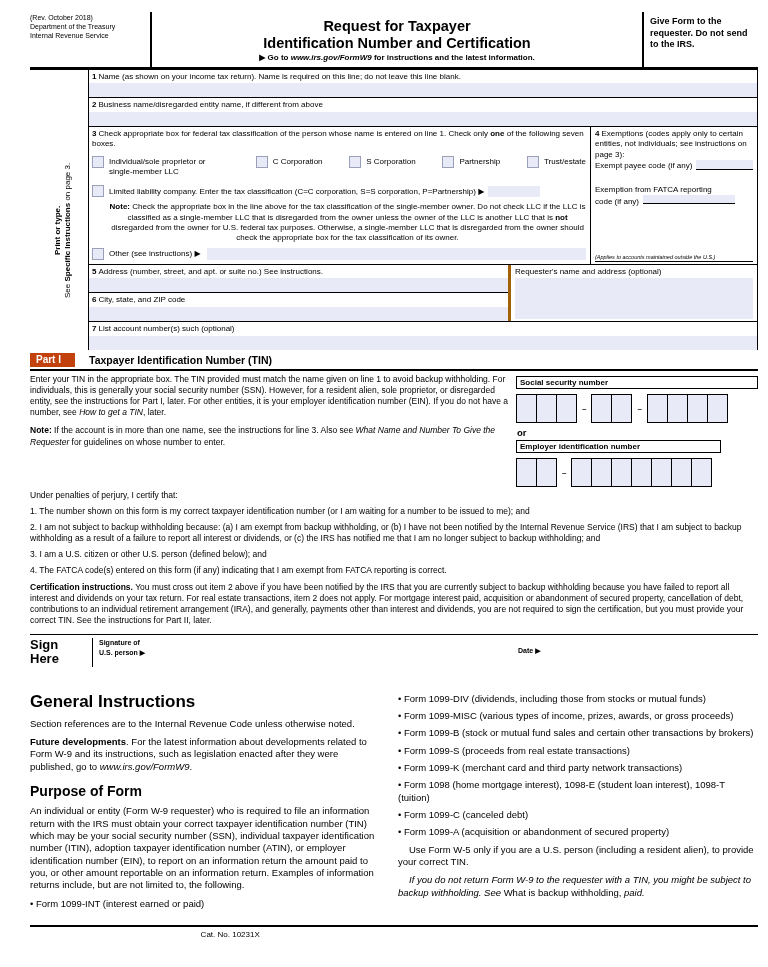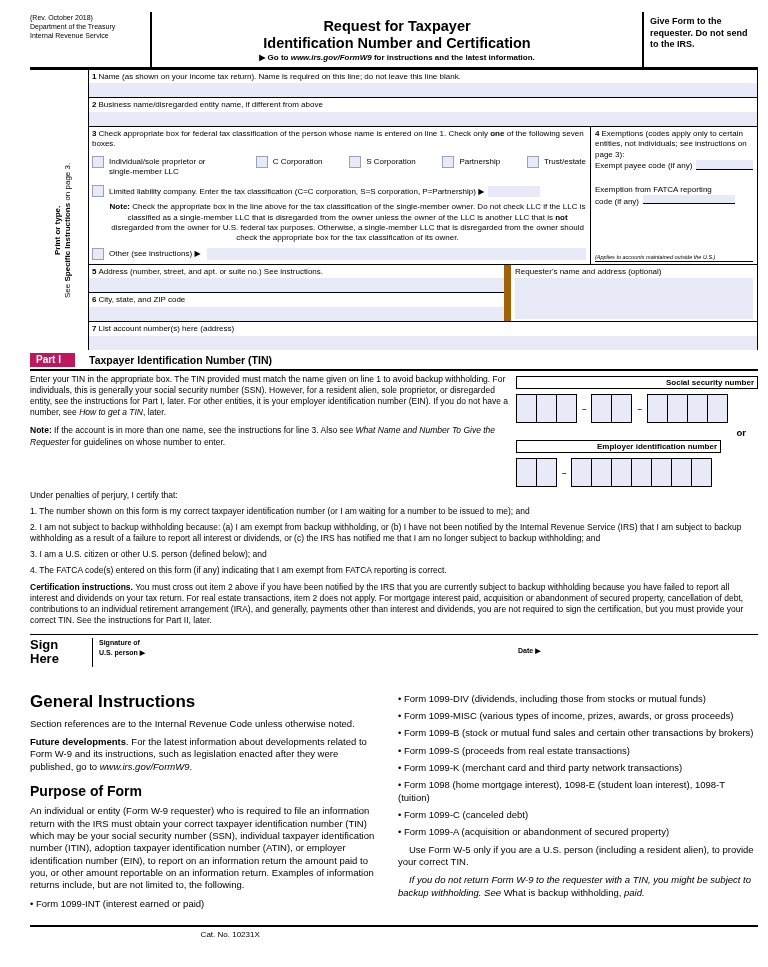--- a/index.html
+++ b/index.html
@@ -45,43 +45,43 @@
   .notepara { margin: 5px 0 4px 17px; line-height: 1.3; text-align: center; }
   .otherrow { display: flex; align-items: center; margin: 3px 0 2px; }
   .other-input { flex: 1; height: 12px; margin-left: 6px; }
   .b4title { line-height: 1.3; }
   .b4line { display: flex; align-items: flex-end; }
   .b4line .ul { flex: 1; height: 10px; margin-left: 4px; border-bottom: 1px solid #000; }
   .b4fatca { margin-top: 14px; line-height: 1.4; }
   .b4fatca .ul2 { display: inline-block; width: 92px; height: 9px; border-bottom: 1px solid #000; margin-left: 4px; }
   .applies { margin-top: auto; font-size: 5.5px; font-style: italic; border-bottom: 1px solid #000; padding-bottom: 1px; }
   .r567 { display: flex; border-bottom: 1px solid #000; }
-  .r56left { flex: 1; border-right: 7px solid #a16207; }
+  .r56left { flex: 1; border-right: 3px solid #a16207; }
   .requester { width: 246px; padding: 2px 4px; display: flex; flex-direction: column; }
   .req-blue { flex: 1; margin-top: 2px; }
 
   
   .partbar { display: flex; align-items: center; border-bottom: 2px solid #000; padding: 1px 0 2px; margin-top: 2px; }
-  .partbadge { background: #be185d; color: #fff; font-weight: bold; font-size: 10px; padding: 1px 14px 2px 6px; margin-right: 14px; }
+  .partbadge { background: #c2410c; color: #fff; font-weight: bold; font-size: 10px; padding: 1px 14px 2px 6px; margin-right: 14px; }
   .parttitle { font-weight: bold; font-size: 10.5px; }
 
   
   .p1body { display: flex; padding-top: 3px; }
   .p1text { width: 486px; font-size: 8.5px; line-height: 1.32; padding-right: 8px; }
   .p1text p { margin-bottom: 7px; }
   .it { font-style: italic; }
   .bd { font-weight: bold; }
-  .tincol { flex: 1; padding-top: 2px; text-align: right; }
+  .tincol { flex: 1; padding-top: 2px; }
   .tinlabelbox { border: 1px solid #000; font-weight: bold; font-size: 8px; padding: 1px 3px; }
   .digits { display: flex; align-items: center; margin-top: 5px; }
   .dgroup { display: flex; }
   .dcell { width: 21px; height: 29px; border: 1px solid #000; background: #e8ebf7; margin-left: -1px; }
   .dcell:first-child { margin-left: 0; }
   .dash { font-weight: bold; padding: 0 5px; }
-  .orlbl { font-weight: bold; font-size: 9.5px; margin: 4px 12px 2px; }
+  .orlbl { font-weight: bold; font-size: 9.5px; margin: 4px 1px 2px; }
   .einlabelbox { border: 1px solid #000; font-weight: bold; font-size: 8px; padding: 1px 3px; width: 205px; }
 
   
   .p2body { font-size: 8.5px; line-height: 1.3; padding-top: 3px; }
   .p2body .intro { margin-bottom: 5px; }
   .p2item { margin-bottom: 5px; padding-right: 4px; }
   .certp { margin-top: 6px; padding-right: 2px; }
 
   
   .signrow { display: flex; border-top: 1px solid #000; margin-top: 8px; padding: 3px 0 14px; }
@@ -215,21 +215,21 @@
             <div class="inputband blue"></div>
           </div>
         </div>
         <div class="requester">
           <div>Requester's name and address (optional)</div>
           <div class="req-blue blue"></div>
         </div>
       </div>
 
       <div>
-        <div class="flabel"><span class="num">7</span><span>List account number(s) here (address)</span></div>
+        <div class="flabel"><span class="num">7</span><span>List account number(s) such (optional)</span></div>
         <div class="inputband blue"></div>
       </div>
     </div>
   </div>
 
   <div class="partbar">
     <span class="partbadge">Part I</span>
     <span class="parttitle">Taxpayer Identification Number (TIN)</span>
   </div>
   <div class="p1body">

